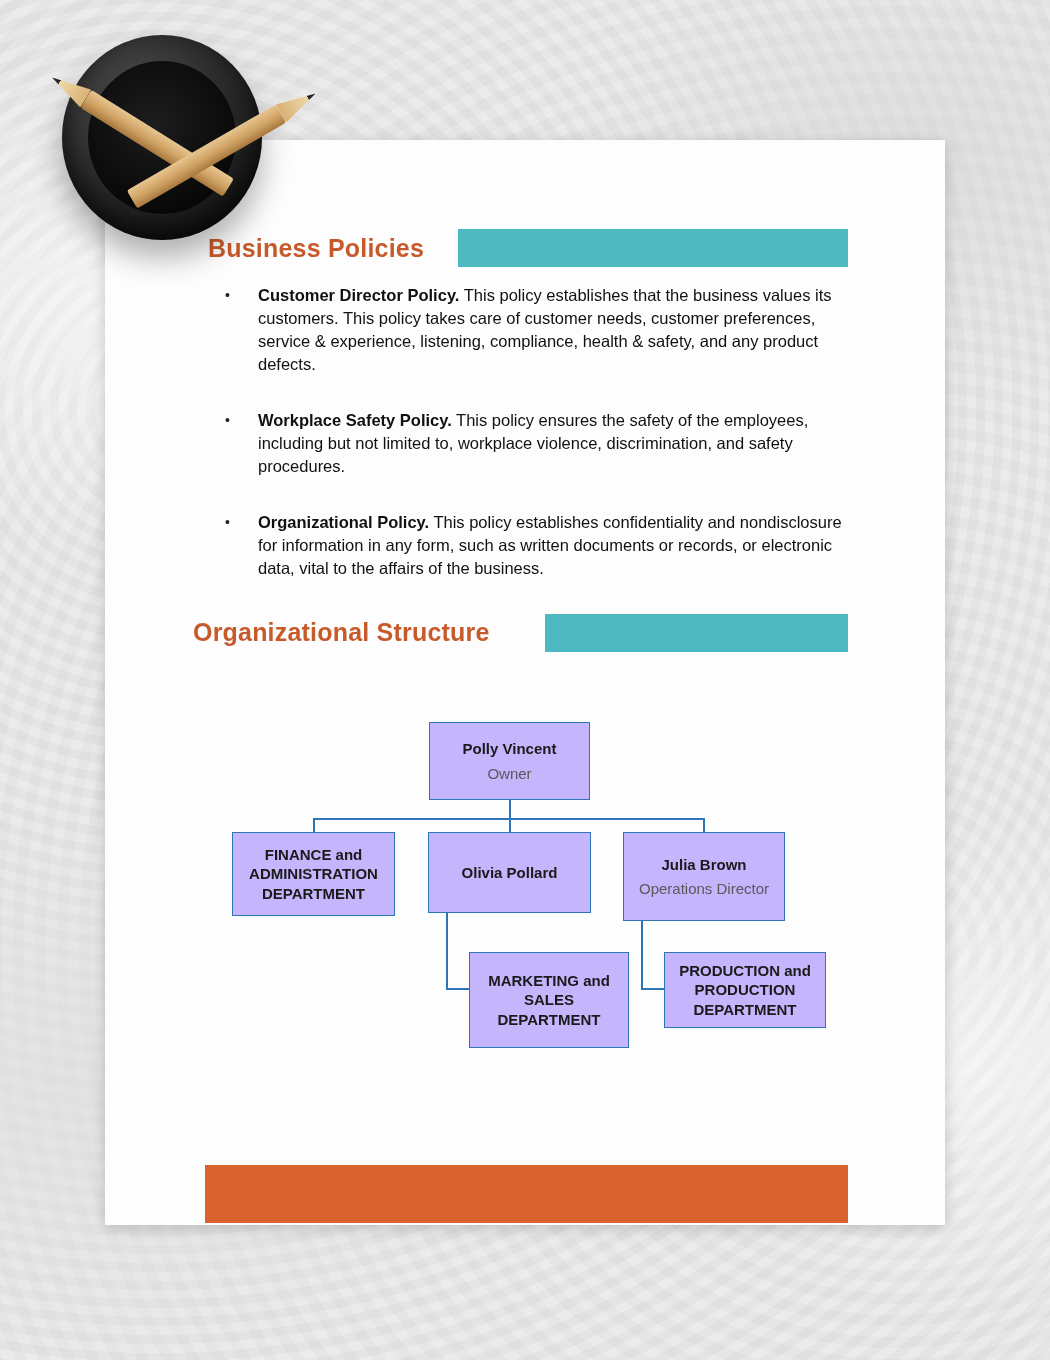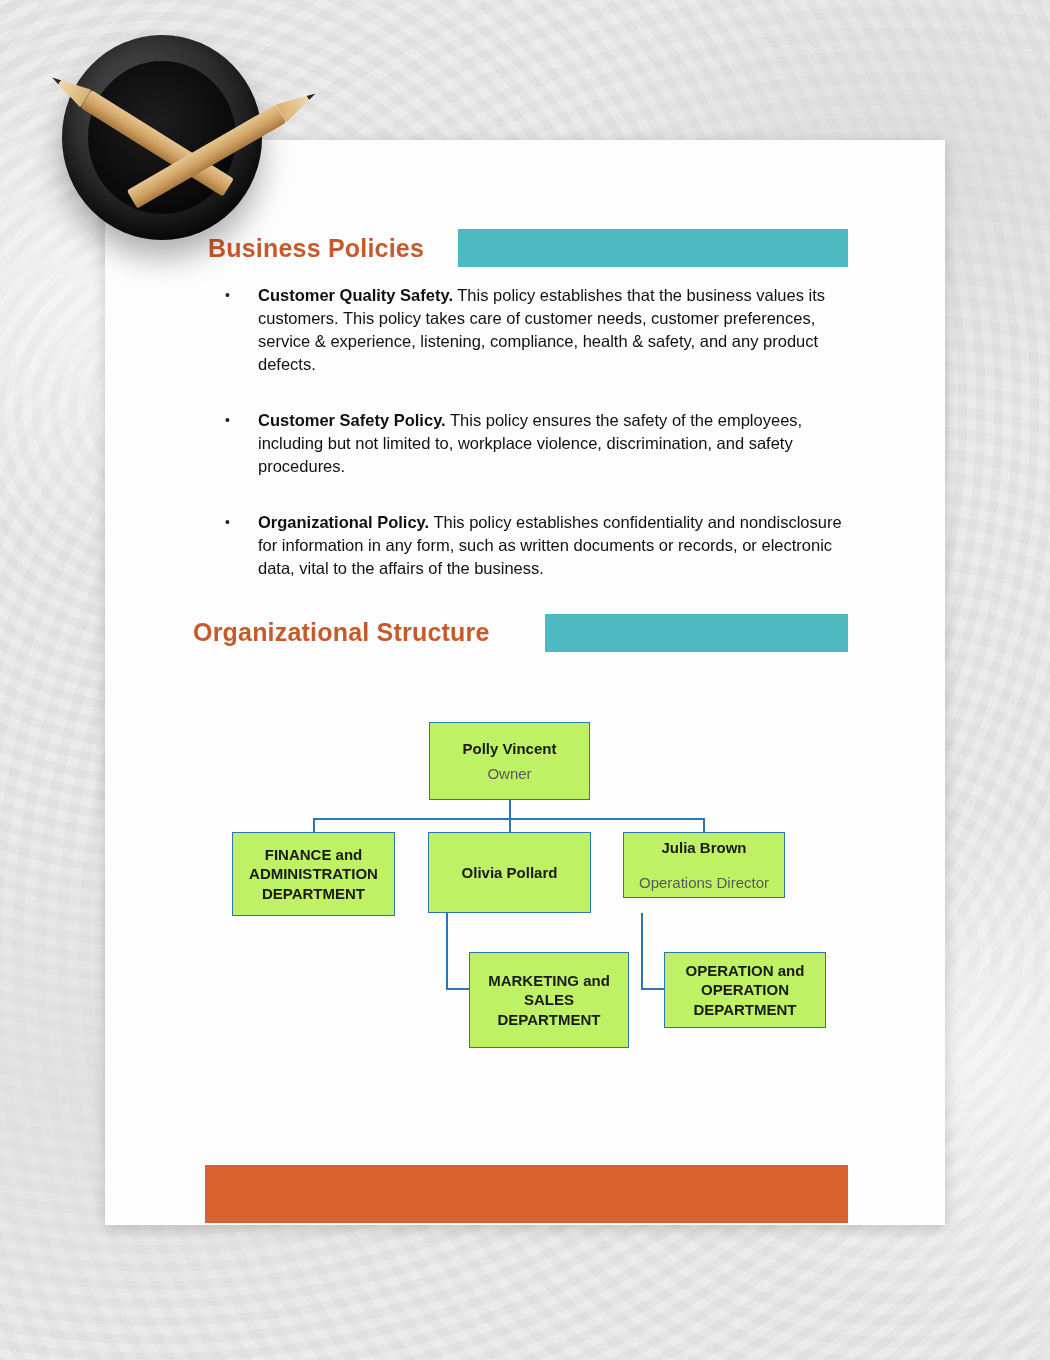--- a/index.html
+++ b/index.html
@@ -37,31 +37,31 @@
 
   
   .bullet-list { position:absolute; left:117px; top:144px; width:636px; }
   .bullet-item { display:flex; margin-bottom:33px; font-size:16.5px; line-height:23px; color:#111; }
   .bullet-marker { width:36px; flex:0 0 36px; padding-left:3px; font-size:14px; line-height:23px; color:#222; }
   .bullet-text { flex:1; }
   .bullet-lead { font-weight:bold; }
 
   
   .org-box {
-    position:absolute; background:#bef264; border:1.6px solid #2E75B6;
+    position:absolute; background:#c4b5fd; border:1.6px solid #2E75B6;
     display:flex; flex-direction:column; align-items:center; justify-content:center;
     text-align:center; padding:5px 14px; line-height:1.3;
   }
   .org-box .box-title { font-weight:bold; color:#1a1a1a; font-size:15px; }
   .org-box .box-subtitle { color:#595959; font-size:15px; margin-top:5px; }
 
   .box-owner      { left:324px; top:582px; width:161px; height:78px; }
   .box-finance    { left:127px; top:692px; width:163px; height:84px;align-items:flex-end; }
   .box-cmo        { left:323px; top:692px; width:163px; height:81px;justify-content:center; }
-  .box-ops        { left:518px; top:692px; width:162px; height:66px;justify-content:space-between; }
+  .box-ops        { left:518px; top:692px; width:162px; height:89px; }
   .box-marketing  { left:364px; top:812px; width:160px; height:96px; }
   .box-production { left:559px; top:812px; width:162px; height:76px; }
 
   .conn { position:absolute; background:#2E75B6; }
 
   
   .bottom-bar { position:absolute; left:100px; top:1025px; width:643px; height:58px; background:#D9632F; }
 
   
   .pencil-cup { position:absolute; left:40px; top:20px; width:300px; height:240px; }
@@ -99,25 +99,25 @@
 <div class="canvas">
 
   <div class="paper">
 
     <h1 class="section-heading heading-1">Business Policies</h1>
     <div class="teal-bar teal-bar-1"></div>
 
     <div class="bullet-list">
       <div class="bullet-item">
         <span class="bullet-marker">•</span>
-        <span class="bullet-text"><span class="bullet-lead">Customer Quality Safety.</span><span> This policy establishes that the business values its customers. This policy takes care of customer needs, customer preferences, service &amp; experience, listening, compliance, health &amp; safety, and any product defects.</span></span>
+        <span class="bullet-text"><span class="bullet-lead">Customer Director Policy.</span><span> This policy establishes that the business values its customers. This policy takes care of customer needs, customer preferences, service &amp; experience, listening, compliance, health &amp; safety, and any product defects.</span></span>
       </div>
       <div class="bullet-item">
         <span class="bullet-marker">•</span>
-        <span class="bullet-text"><span class="bullet-lead">Customer Safety Policy.</span><span> This policy ensures the safety of the employees, including but not limited to, workplace violence, discrimination, and safety procedures.</span></span>
+        <span class="bullet-text"><span class="bullet-lead">Workplace Safety Policy.</span><span> This policy ensures the safety of the employees, including but not limited to, workplace violence, discrimination, and safety procedures.</span></span>
       </div>
       <div class="bullet-item">
         <span class="bullet-marker">•</span>
         <span class="bullet-text"><span class="bullet-lead">Organizational Policy.</span><span> This policy establishes confidentiality and nondisclosure for information in any form, such as written documents or records, or electronic data, vital to the affairs of the business.</span></span>
       </div>
     </div>
 
     <h1 class="section-heading heading-2">Organizational Structure</h1>
     <div class="teal-bar teal-bar-2"></div>
 
@@ -147,21 +147,21 @@
     <div class="org-box box-ops">
       <div class="box-title">Julia Brown</div>
       <div class="box-subtitle">Operations Director</div>
     </div>
 
     <div class="org-box box-marketing">
       <div class="box-title">MARKETING and SALES DEPARTMENT</div>
     </div>
 
     <div class="org-box box-production">
-      <div class="box-title">OPERATION and OPERATION DEPARTMENT</div>
+      <div class="box-title">PRODUCTION and PRODUCTION DEPARTMENT</div>
     </div>
 
     <div class="bottom-bar"></div>
   </div>
 
   <div class="pencil-cup">
     <div class="cup"></div>
     <div class="pencil pencil-1">
       <div class="pencil-tip-left"></div>
       <div class="pencil-body"></div>

